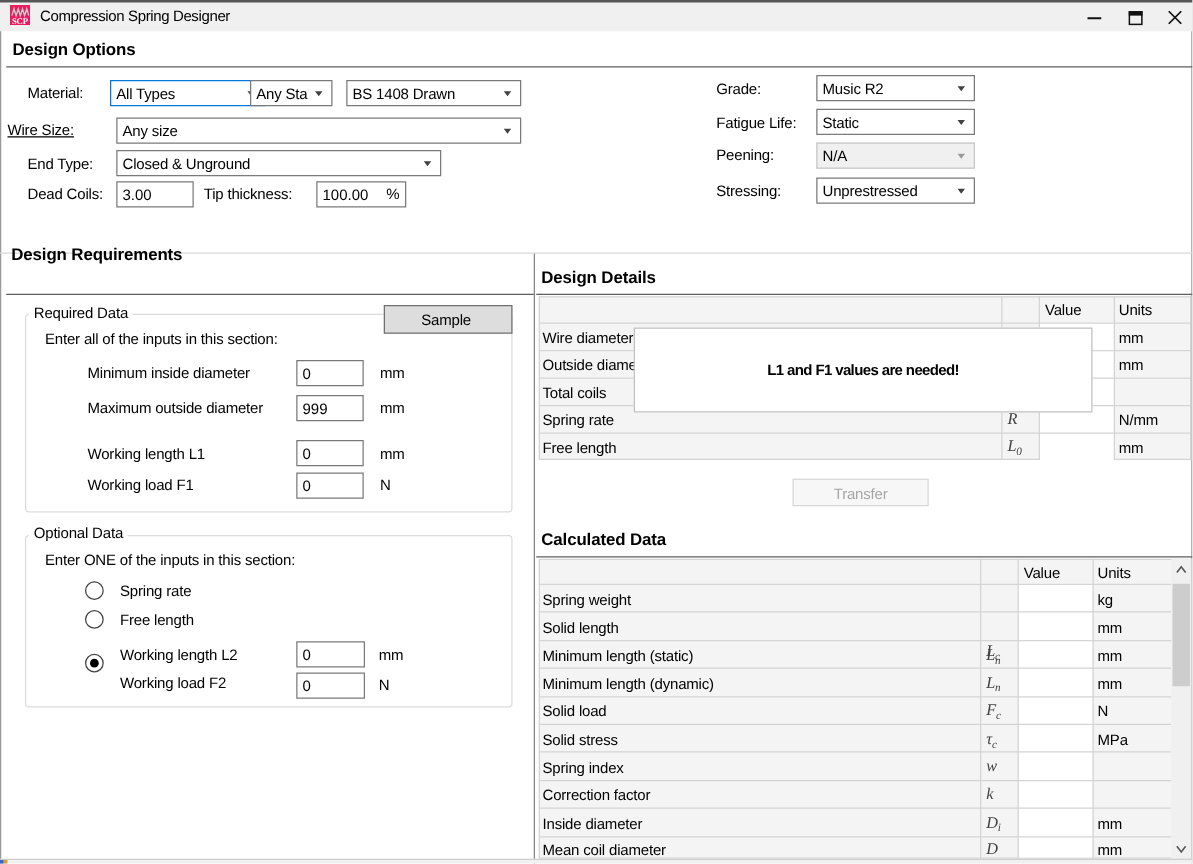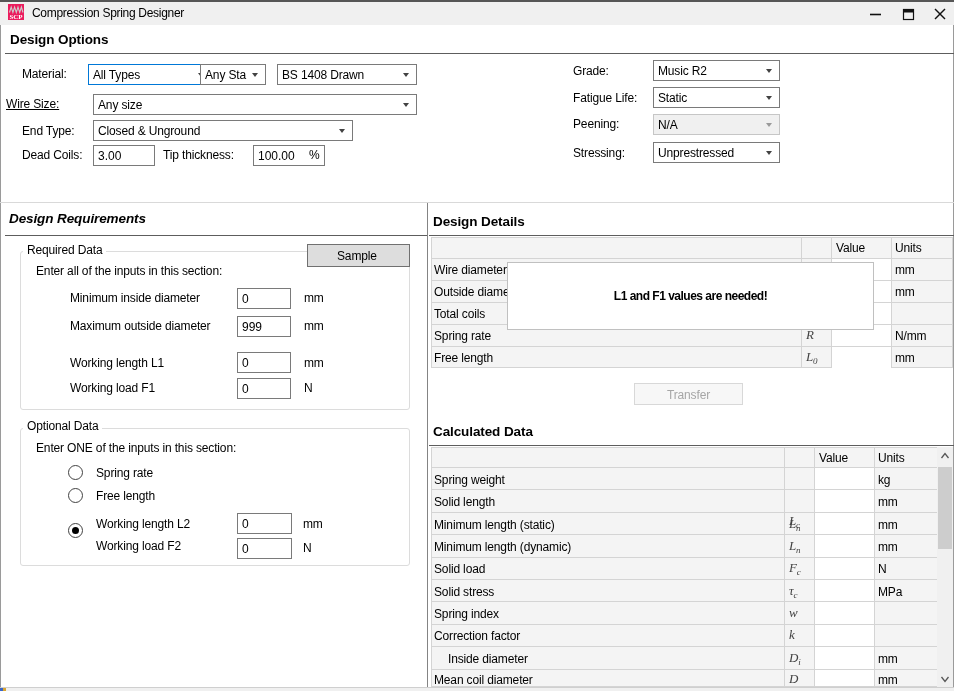--- a/index.html
+++ b/index.html
@@ -101,21 +101,21 @@
   </div>
 <div class="t" style="left:573px;top:146px;">Stressing:</div>
 <div class="dd" style="left:653px;top:142px;width:127px;height:21px;">
     <span class="tx">Unprestressed</span>
     <span class="ar"></span>
   </div>
 
 <div class="abs" style="left:0;top:202px;width:954px;height:1px;background:#d9d9d9;"></div>
 <div class="abs" style="left:427px;top:203px;width:1px;height:488px;background:#848484;"></div>
 
-<div class="hd" style="left:9px;top:211px;font-style:italic;">Design Requirements</div>
+<div class="hd" style="left:9px;top:196px;">Design Requirements</div>
 <div class="abs" style="left:5px;top:235px;width:422px;height:1px;background:#5d5d5d;"></div>
 
 <div class="gb" style="left:20px;top:251px;width:390px;height:159px;"></div>
 <div class="gbl" style="left:23px;top:243px;">Required Data</div>
 <div class="abs" style="left:307px;top:244px;width:103px;height:23px;background:#dddddd;border:1px solid #707070;box-sizing:border-box;"></div>
 <div class="t" style="left:337px;top:249px;text-align:right;">Sample</div>
 
 <div class="t" style="left:36px;top:264px;">Enter all of the inputs in this section:</div>
 
 <div class="t" style="left:70px;top:291px;">Minimum inside diameter</div>
@@ -236,21 +236,21 @@
 <div class="t" style="left:434px;top:562px;">Solid load</div>
 <div class="t sym" style="left:789px;top:561px;">F<sub>c</sub></div>
 <div class="t" style="left:878px;top:562px;">N</div>
 <div class="t" style="left:434px;top:585px;">Solid stress</div>
 <div class="t sym" style="left:789px;top:584px;">τ<sub>c</sub></div>
 <div class="t" style="left:878px;top:585px;">MPa</div>
 <div class="t" style="left:434px;top:607px;">Spring index</div>
 <div class="t sym" style="left:789px;top:606px;">w</div>
 <div class="t" style="left:434px;top:629px;">Correction factor</div>
 <div class="t sym" style="left:789px;top:628px;">k</div>
-<div class="t" style="left:448px;top:652px;text-align:center;">Inside diameter</div>
+<div class="t" style="left:434px;top:652px;text-align:center;">Inside diameter</div>
 <div class="t sym" style="left:789px;top:651px;">D<sub>i</sub></div>
 <div class="t" style="left:878px;top:652px;">mm</div>
 <div class="t" style="left:434px;top:673px;">Mean coil diameter</div>
 <div class="t sym" style="left:789px;top:672px;">D</div>
 <div class="t" style="left:878px;top:673px;">mm</div>
 
 <div class="abs" style="left:937px;top:447px;width:16px;height:240px;background:#f0f0f0;"></div>
 <div class="abs" style="left:938px;top:467px;width:14px;height:82px;background:#cdcdcd;"></div>
 <svg class="abs" style="left:937px;top:447px;" width="16" height="240">
   <path d="M4.5,11 L8,6.5 L11.5,11" fill="none" stroke="#555" stroke-width="1.3"></path>

